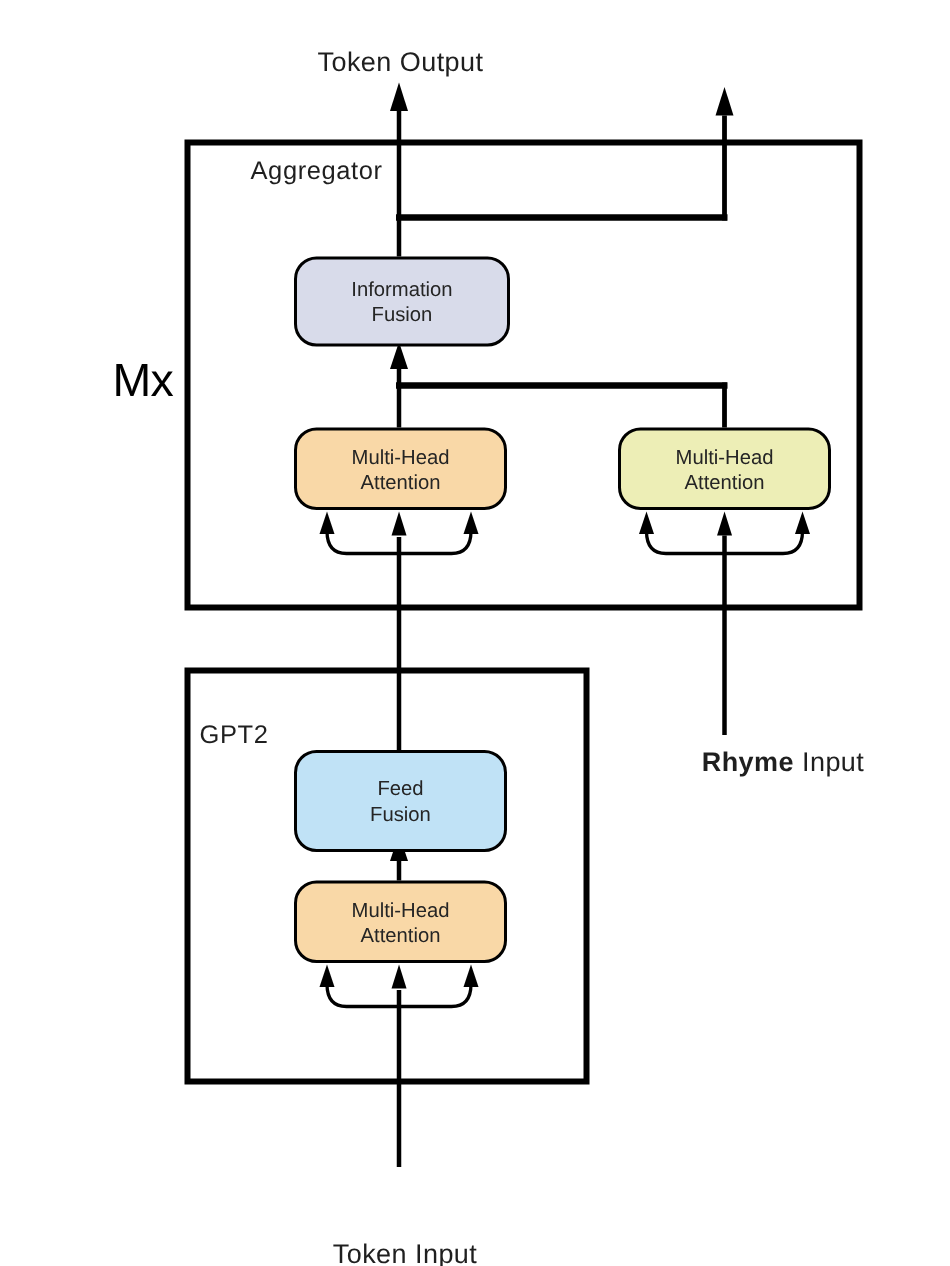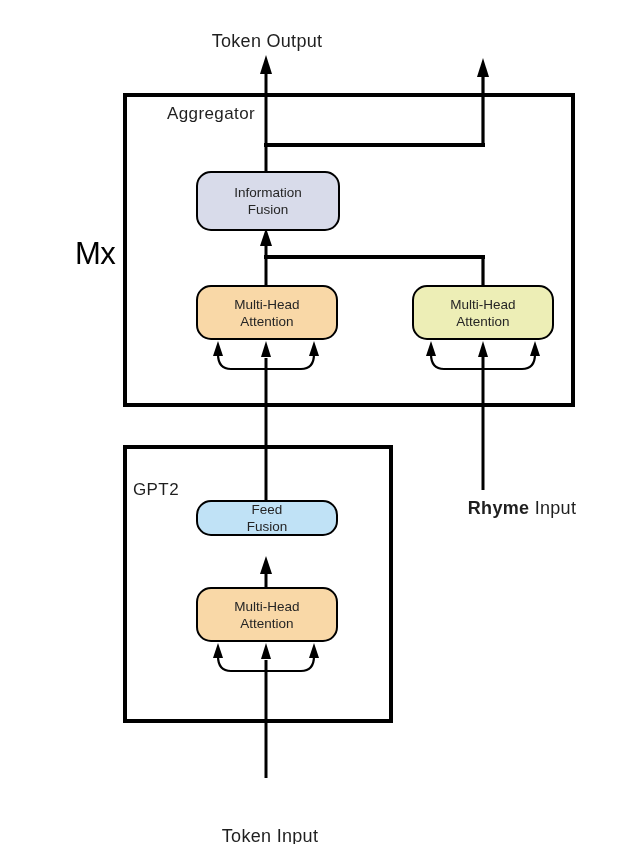--- a/index.html
+++ b/index.html
@@ -53,21 +53,21 @@
     align-items: center;
     justify-content: center;
     text-align: center;
     font-size: 13.5px;
     line-height: 17px;
     color: #252525;
   }
   .block.info-fusion  { left: 196px; top: 171px; width: 144px; height: 60px; }
   .block.mha-left     { left: 196px; top: 285px; width: 142px; height: 55px; }
   .block.mha-right    { left: 412px; top: 285px; width: 142px; height: 55px; }
-  .block.feed-forward { left: 196px; top: 500px; width: 142px; height: 36px; }
+  .block.feed-forward { left: 196px; top: 500px; width: 142px; height: 68px; }
   .block.gpt2-mha     { left: 196px; top: 587px; width: 142px; height: 55px; }
 
   .io-label {
     position: absolute;
     z-index: 5;
     font-size: 18px;
     letter-spacing: 0.3px;
     white-space: nowrap;
     transform: translateX(-50%);
   }

